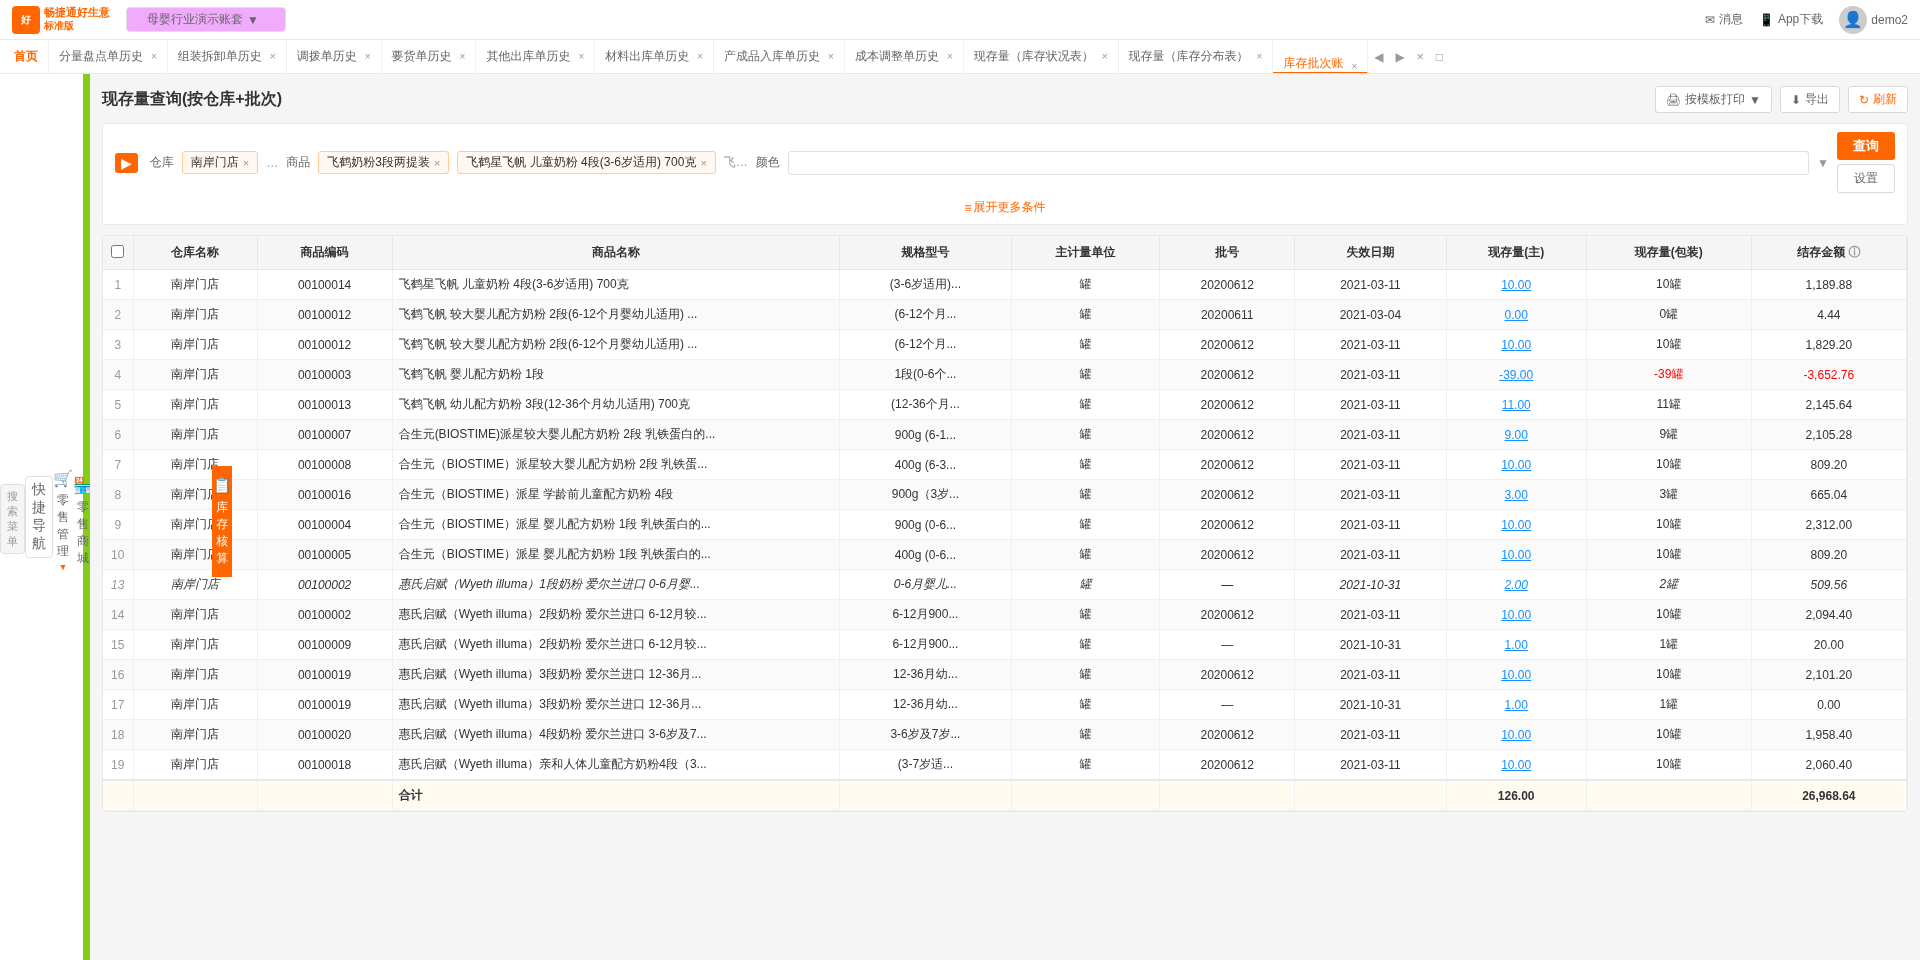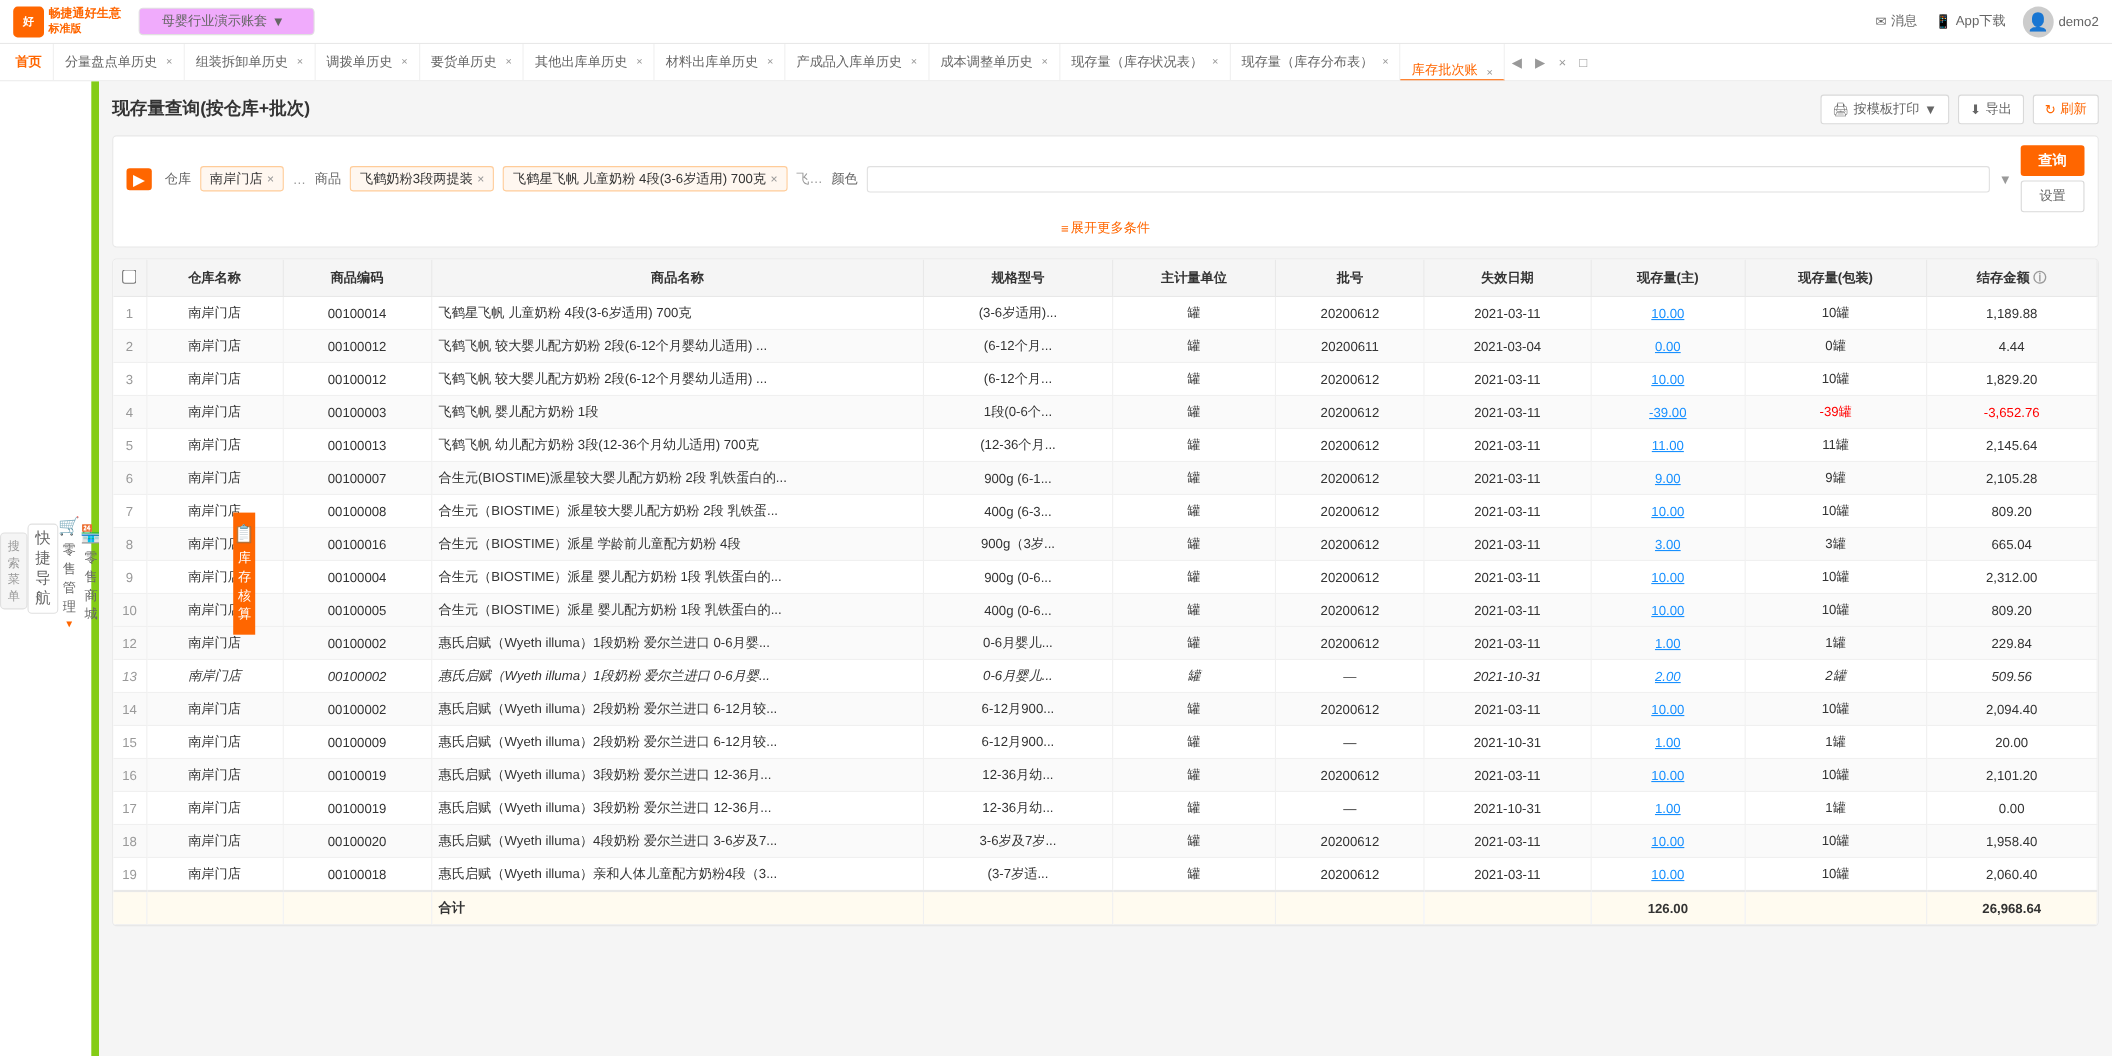--- a/index.html
+++ b/index.html
@@ -551,33 +551,20 @@
     <td>00100005</td>
     <td class="name-col" style="max-width:220px;overflow:hidden;text-overflow:ellipsis;" title="合生元（BIOSTIME）派星 婴儿配方奶粉 1段 乳铁蛋白的...">合生元（BIOSTIME）派星 婴儿配方奶粉 1段 乳铁蛋白的...</td>
     <td>400g (0-6...</td>
     <td>罐</td>
     <td>20200612</td>
     <td>2021-03-11</td>
     <td class="link">10.00</td>
     <td class="">10罐</td>
     <td class="">809.20</td>
   </tr>
-            <tr style="background: rgb(250, 250, 250);">
-    <td><span class="row-num">12</span></td>
-    <td>南岸门店</td>
-    <td>00100002</td>
-    <td class="name-col" style="max-width:220px;overflow:hidden;text-overflow:ellipsis;" title="惠氏启赋（Wyeth illuma）1段奶粉 爱尔兰进口 0-6月婴...">惠氏启赋（Wyeth illuma）1段奶粉 爱尔兰进口 0-6月婴...</td>
-    <td>0-6月婴儿...</td>
-    <td>罐</td>
-    <td>20200612</td>
-    <td>2021-03-11</td>
-    <td class="link">1.00</td>
-    <td class="">1罐</td>
-    <td class="">229.84</td>
-  </tr>
             <tr style="background: rgb(255, 255, 255); font-style: italic;">
     <td><span class="row-num">13</span></td>
     <td>南岸门店</td>
     <td>00100002</td>
     <td class="name-col" style="max-width:220px;overflow:hidden;text-overflow:ellipsis;" title="惠氏启赋（Wyeth illuma）1段奶粉 爱尔兰进口 0-6月婴...">惠氏启赋（Wyeth illuma）1段奶粉 爱尔兰进口 0-6月婴...</td>
     <td>0-6月婴儿...</td>
     <td>罐</td>
     <td>—</td>
     <td>2021-10-31</td>
     <td class="link">2.00</td>

